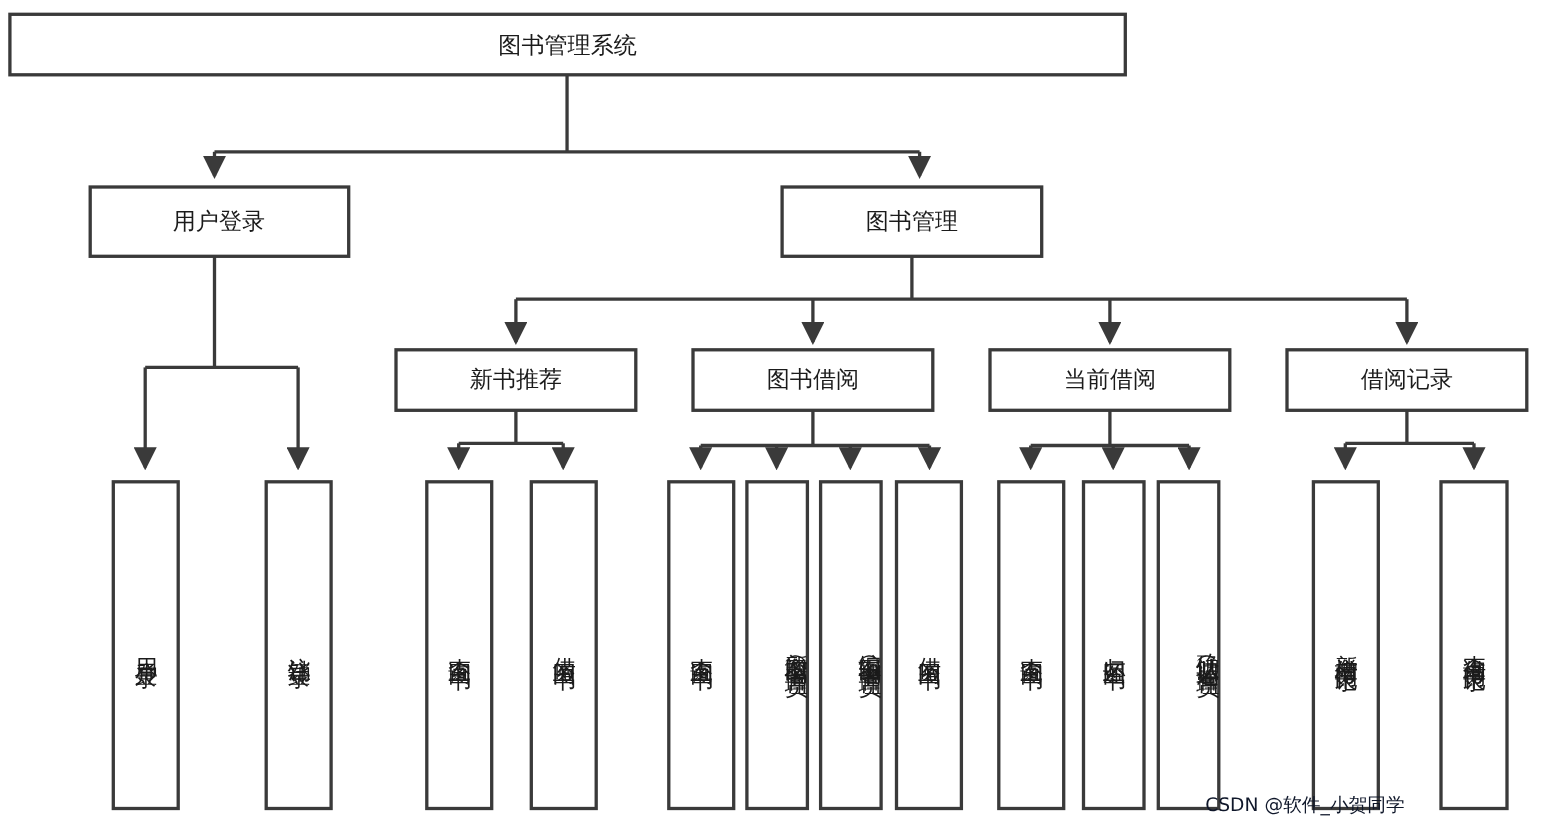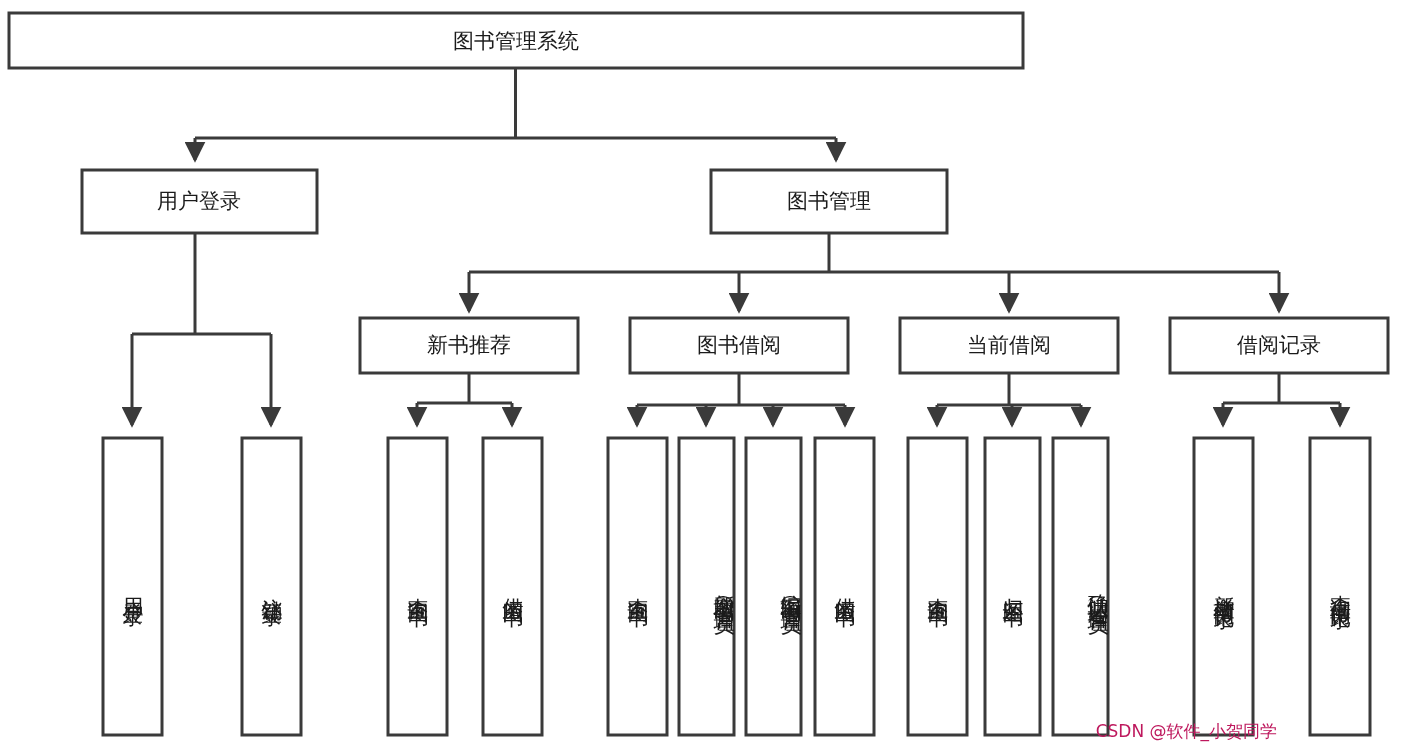--- a/index.html
+++ b/index.html
@@ -63,21 +63,21 @@
     white-space: nowrap;
     text-align: center;
     user-select: none;
   }
   .watermark {
     position: absolute;
     right: 14px;
     bottom: 4px;
     font-family: "DejaVu Sans", "Liberation Sans", sans-serif;
     font-size: 17px;
-    color: #be185d;
+    color: #0f172a;
     white-space: nowrap;
     user-select: none;
   }
 </style>
 </head>
 <body>
 
 <div id="diagram-root">
 
   <svg id="tree-svg" viewBox="0 0 1405 747">

